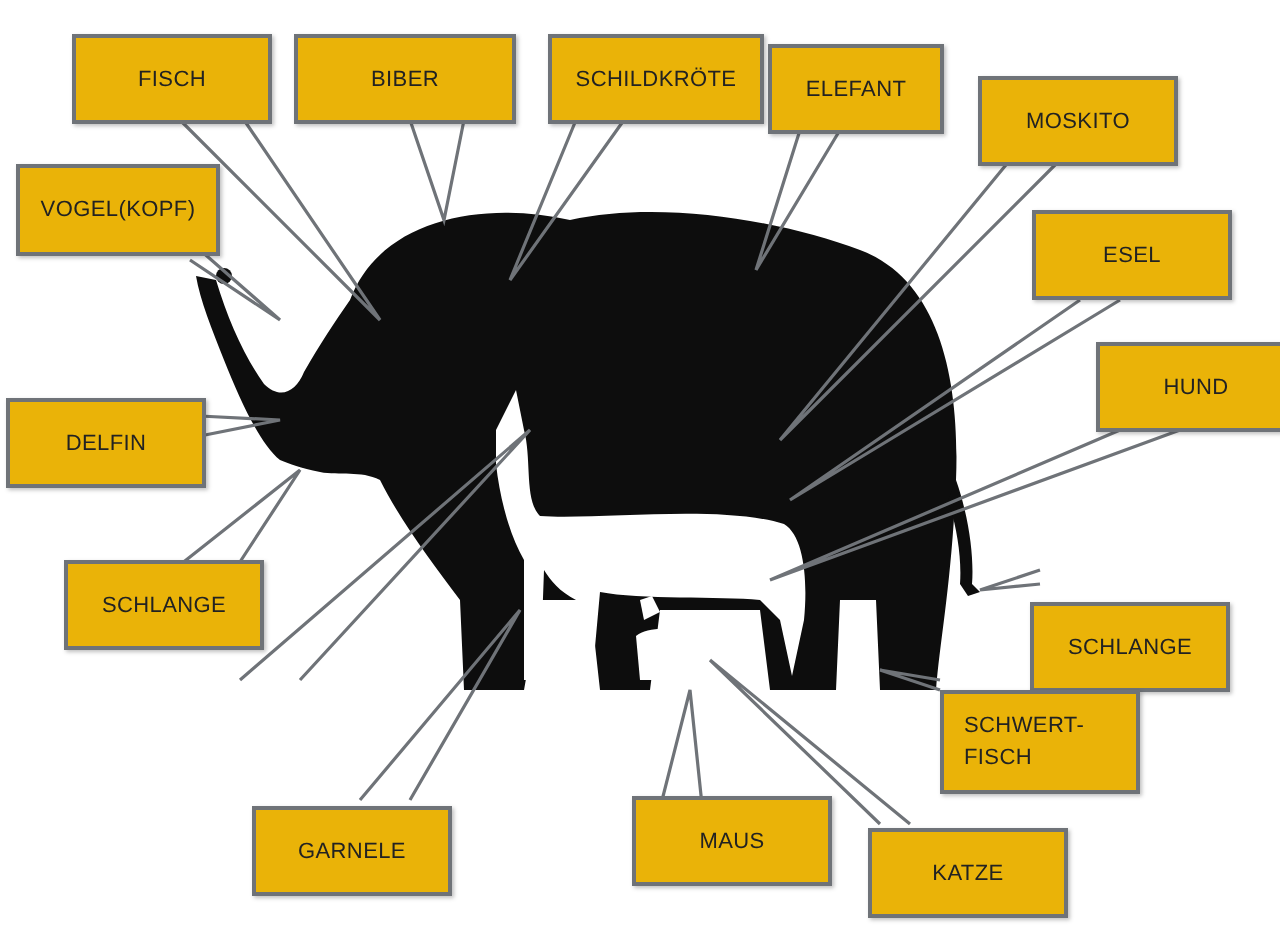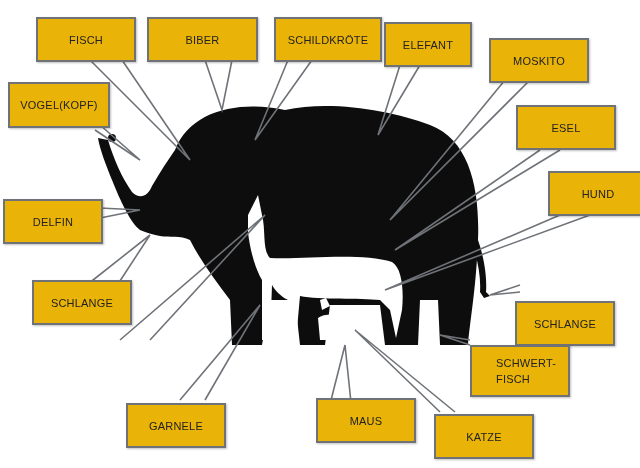--- a/index.html
+++ b/index.html
@@ -49,18 +49,18 @@
   <div class="callout" style="left:147px;top:17px;width:111px;height:45px;text-align:center;">BIBER</div>
   <div class="callout" style="left:274px;top:17px;width:108px;height:45px;">SCHILDKRÖTE</div>
   <div class="callout" style="left:384px;top:22px;width:88px;height:45px;">ELEFANT</div>
   <div class="callout" style="left:489px;top:38px;width:100px;height:45px;">MOSKITO</div>
   <div class="callout" style="left:516px;top:105px;width:100px;height:45px;">ESEL</div>
   <div class="callout" style="left:8px;top:82px;width:102px;height:46px;">VOGEL(KOPF)</div>
   <div class="callout" style="left:528px;top:171px;width:100px;height:45px;margin-left:20px;">HUND</div>
   <div class="callout" style="left:3px;top:199px;width:100px;height:45px;">DELFIN</div>
   <div class="callout" style="left:515px;top:253px;width:100px;height:45px;margin-top:48px;">SCHLANGE</div>
   <div class="callout" style="left:32px;top:280px;width:100px;height:45px;">SCHLANGE</div>
-  <div class="callout" style="left:470px;top:345px;width:100px;height:52px;white-space:pre-line;justify-content:flex-start;padding-left:24px;">SCHWERT-
+  <div class="callout" style="left:470px;top:345px;width:100px;height:52px;white-space:pre-line;justify-content:flex-start;padding-left:10px;">SCHWERT-
 FISCH</div>
   <div class="callout" style="left:126px;top:403px;width:100px;height:45px;">GARNELE</div>
   <div class="callout" style="left:316px;top:398px;width:100px;height:45px;">MAUS</div>
   <div class="callout" style="left:434px;top:414px;width:100px;height:45px;">KATZE</div>
 </div>
 
 </body></html>

